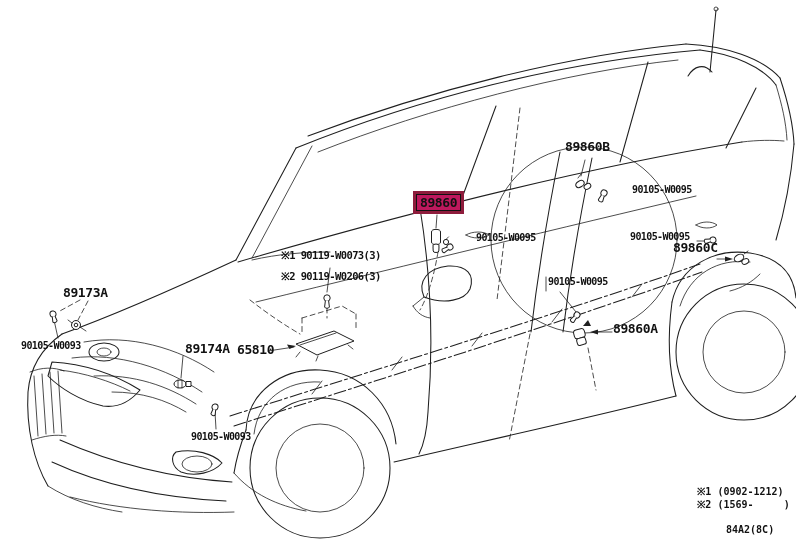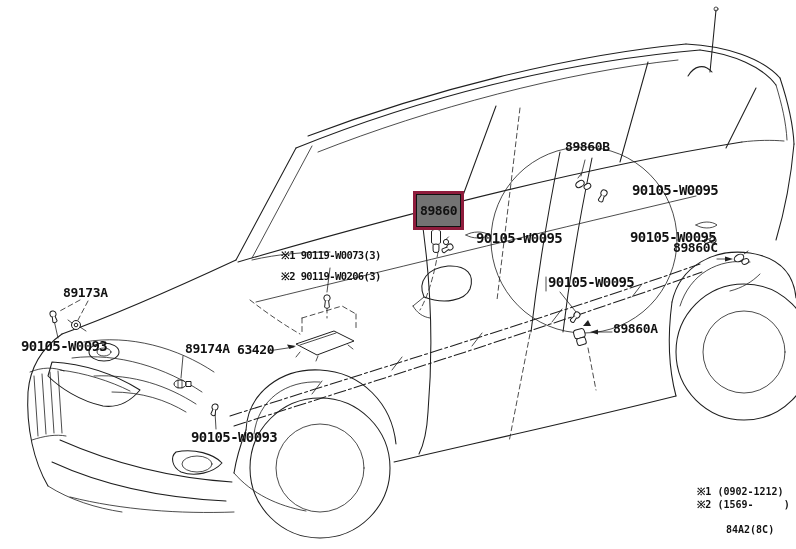--- a/index.html
+++ b/index.html
@@ -5,26 +5,26 @@
   html,body{margin:0;padding:0;background:#fff;}
   #canvas{position:relative;width:796px;height:549px;background:#fff;overflow:hidden;
           font-family:"DejaVu Sans Mono",monospace;}
   svg{position:absolute;left:0;top:0;}
   .s{fill:none;stroke:#1f1f1f;stroke-width:1.05;stroke-linecap:round;stroke-linejoin:round;}
   .thin{stroke-width:.8;}
   .dash{stroke-dasharray:5 3.5;}
   .dashdot{stroke-dasharray:12 3 3 3;}
   .part{fill:#fff;stroke:#1f1f1f;stroke-width:1;stroke-linejoin:round;}
   .fillb{fill:#1f1f1f;stroke:none;}
-  .lbl{position:absolute;font-weight:bold;font-size:14px;line-height:12px;color:#111;
+  .lbl{position:absolute;font-weight:bold;font-size:10px;line-height:12px;color:#111;
        letter-spacing:-0.6px;white-space:pre;}
   .big{font-size:13px;line-height:13px;letter-spacing:-0.4px;}
   .fn{position:absolute;font-weight:bold;font-size:10px;line-height:12px;color:#111;white-space:pre;text-align:right;}
   .hlbox{position:absolute;left:413px;top:191px;border:3px solid #8e1c3c;}
-  .hlbox .inner{border:1px solid #111;background:#737373;padding:8px 3px;
+  .hlbox .inner{border:1px solid #111;background:#be185d;padding:0 3px;
                 font-weight:bold;font-size:13px;line-height:15px;color:#111;letter-spacing:-0.4px;}
 </style>
 </head>
 <body>
 
 <div id="canvas">
 
   <svg width="796" height="549" viewBox="0 0 796 549">
 
     <g>
@@ -212,21 +212,21 @@
   </div>
 
   <div class="lbl" style="left:476px;top:232px">90105-W0095</div>
   <div class="lbl" style="left:630px;top:231px">90105-W0095</div>
   <div class="lbl big" style="left:673px;top:241px">89860C</div>
   <div class="lbl" style="left:281px;top:249px;font-size:10.5px">※1 90119-W0073(3)</div>
   <div class="lbl" style="left:281px;top:270px;font-size:10.5px">※2 90119-W0206(3)</div>
   <div class="lbl big" style="left:63px;top:286px">89173A</div>
   <div class="lbl" style="left:21px;top:340px">90105-W0093</div>
   <div class="lbl big" style="left:185px;top:342px">89174A</div>
-  <div class="lbl big" style="left:237px;top:343px">63420</div>
+  <div class="lbl big" style="left:237px;top:343px">65810</div>
   <div class="lbl" style="left:548px;top:276px">90105-W0095</div>
   <div class="lbl big" style="left:613px;top:322px">89860A</div>
   <div class="lbl" style="left:191px;top:431px">90105-W0093</div>
 
   <div class="fn" style="left:697px;top:486px">※1 (0902-1212)</div>
   <div class="fn" style="left:697px;top:499px">※2 (1569-     )</div>
   <div class="fn" style="left:726px;top:524px">84A2(8C)</div>
 </div>
 
 </body></html>

